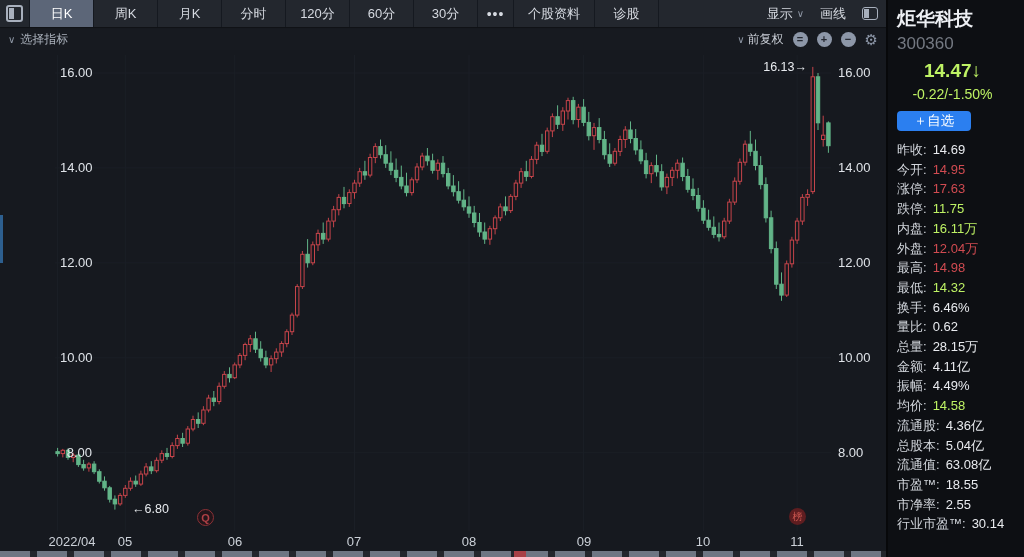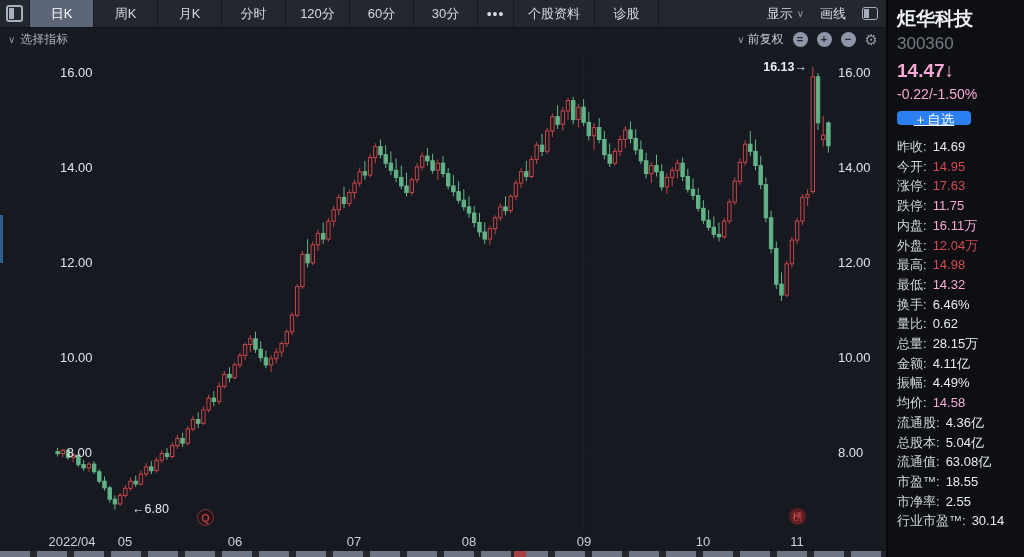--- a/index.html
+++ b/index.html
@@ -45,27 +45,27 @@
   .left-sliver { position:absolute; left:0; top:215px; width:3px; height:48px; background:#2d5f8f; }
   .bottom-strip { position:absolute; left:0; top:551px; width:886px; height:6px; background:repeating-linear-gradient(90deg,#6e7683 0px,#6e7683 30px,#23262c 30px,#23262c 37px); }
   .strip-red { position:absolute; left:514px; top:551px; width:12px; height:6px; background:#a84046; }
 
   
   .sidepanel { position:absolute; right:0; top:0; width:138px; height:557px; background:#0d0f13; border-left:2px solid #07080a; padding:6px 16px 0 9px; }
   .sp-name { color:#eef0f4; font-size:19px; font-weight:bold; line-height:26px; }
   .sp-code { color:#747982; font-size:17px; line-height:24px; }
   .sp-price { font-size:19px; font-weight:bold; line-height:26px; margin-top:2px; }
   .sp-change { font-size:14px; line-height:20px; }
-  .watch-btn { margin-top:7px; width:74px; height:14px; background:#2b7ff0; color:#fff; font-size:13.5px; border:none; border-radius:4px; cursor:pointer;text-decoration:underline; }
+  .watch-btn { margin-top:7px; width:74px; height:20px; background:#2b7ff0; color:#fff; font-size:13.5px; border:none; border-radius:4px; cursor:pointer; }
   .stats { margin-top:9px; }
   .stat-row { display:flex; gap:6px; font-size:13px; line-height:19.7px; white-space:nowrap; }
   .s-label { color:#d2d6dc; }
   .c-neutral { color:#e9ebef; }
   .c-red { color:#d14b51; }
-  .c-green { color:#f9a8d4; }
+  .c-green { color:#bef264;text-align:center; }
 </style>
 </head>
 <body>
 
 <div class="app">
 
   <div class="left-region">
 
     <div class="toolbar">
       <div class="tb-icon-btn">
@@ -747,21 +747,21 @@
           <div class="xaxis-label" style="left: 72px;">2022/04</div>
           <div class="xaxis-label" style="left: 125px;">05</div>
           <div class="xaxis-label" style="left: 235px;">06</div>
           <div class="xaxis-label" style="left: 354px;">07</div>
           <div class="xaxis-label" style="left: 469px;">08</div>
           <div class="xaxis-label" style="left: 584px;">09</div>
           <div class="xaxis-label" style="left: 703px;">10</div>
           <div class="xaxis-label" style="left: 797px;">11</div>
         </div>
       <div class="annot" id="annot-low" style="left: 132px; top: 452px;">←6.80</div>
-      <div class="annot" id="annot-high" style="left: 807px; top: 10px; transform: translateX(-100%); font-weight: bold;">16.13→</div>
+      <div class="annot" id="annot-high" style="left: 807px; top: 10px; transform: translateX(-100%);">16.13→</div>
       <div class="badge badge-q" style="left:197px;top:459px;">Q</div>
       <div class="badge badge-rank" style="left:789px;top:458px;">榜</div>
     </div>
 
     <div class="left-sliver"></div>
     <div class="bottom-strip"></div>
     <div class="strip-red"></div>
   </div>
 
   <div class="sidepanel">

